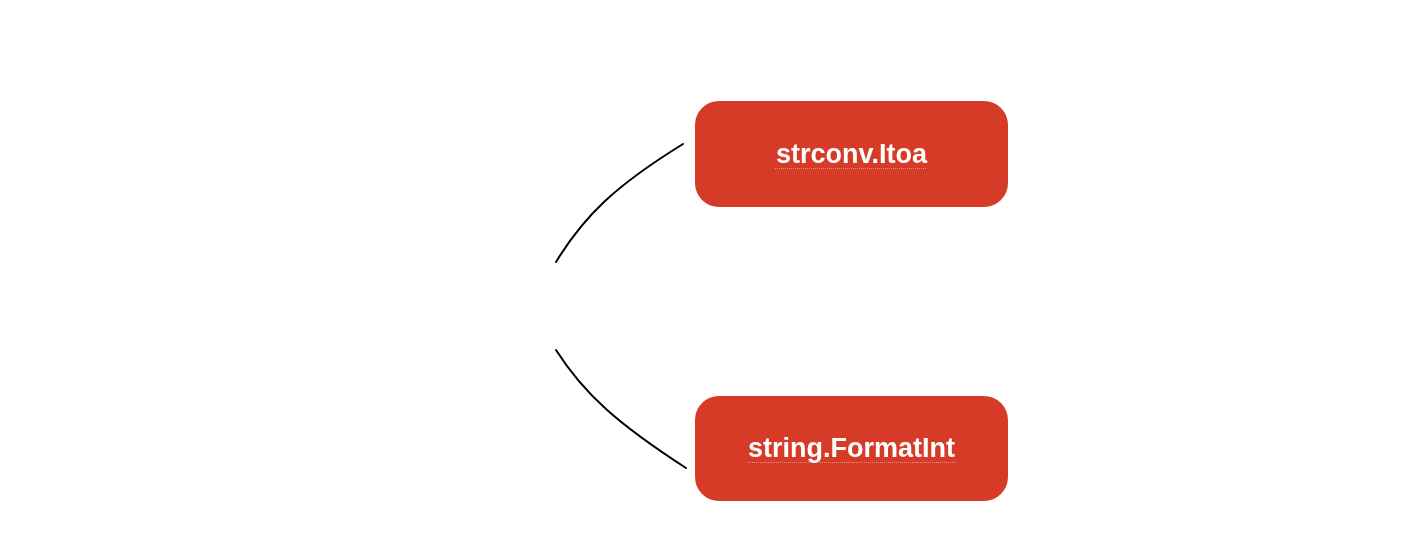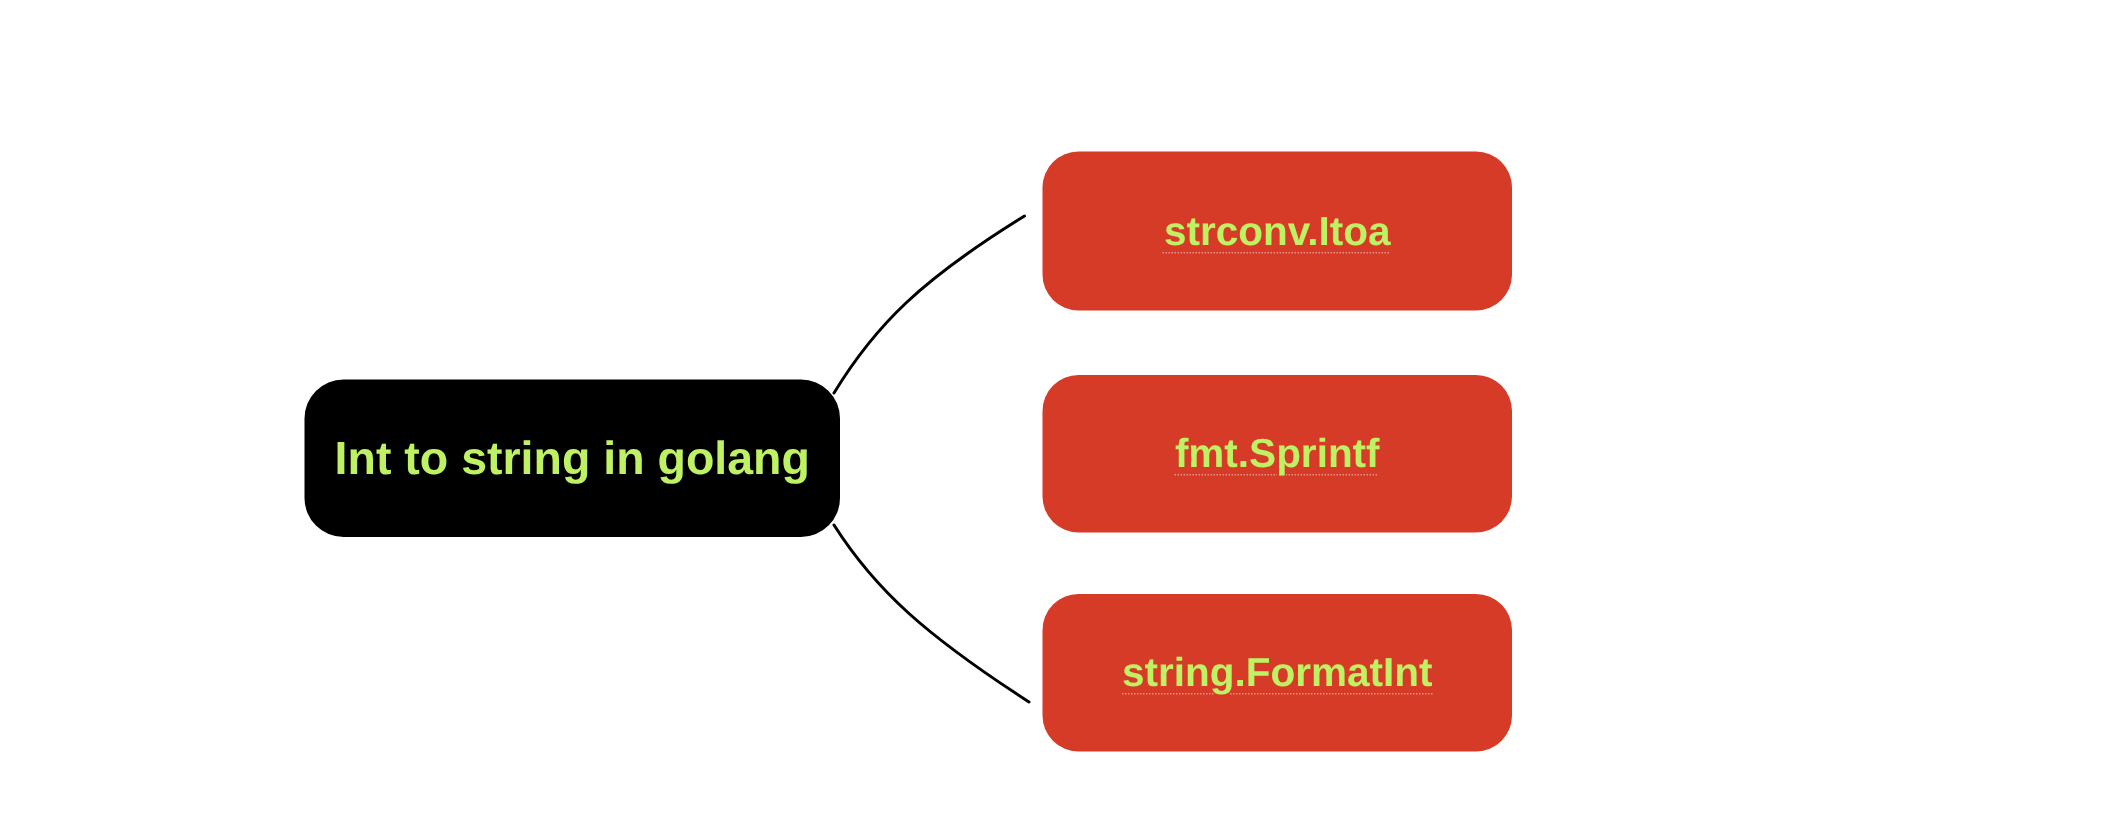--- a/index.html
+++ b/index.html
@@ -18,21 +18,21 @@
     left: 0; top: 0;
     width: 1412px; height: 556px;
     pointer-events: none;
   }
   .node {
     position: absolute;
     display: flex;
     align-items: center;
     justify-content: center;
     text-align: center;
-    color: #bef264;
+    color: #ffffff;
     font-weight: 700;
     cursor: default;
   }
   .root-node {
     left: 203px; top: 253px;
     width: 357px; height: 105px;
     background: #000000;
     border-radius: 26px;
     font-size: 31px;
   }
@@ -55,29 +55,23 @@
 </head>
 <body>
 
 <div class="canvas">
 
   <svg class="connectors" viewBox="0 0 1412 556" xmlns="http://www.w3.org/2000/svg">
     <path d="M 556 262 C 584 216, 615 186, 683 144" fill="none" stroke="#000000" stroke-width="2" stroke-linecap="round"></path>
     <path d="M 556 350 C 584 394, 618 424, 686 468" fill="none" stroke="#000000" stroke-width="2" stroke-linecap="round"></path>
   </svg>
 
-  <div class="node root-node">
-    <span>Int to string in golang</span>
-  </div>
 
   <div class="node child-node child-node-1">
     <span class="child-label">strconv.Itoa</span>
   </div>
 
-  <div class="node child-node child-node-2">
-    <span class="child-label">fmt.Sprintf</span>
-  </div>
 
   <div class="node child-node child-node-3">
     <span class="child-label">string.FormatInt</span>
   </div>
 
 </div>
 
 </body></html>

